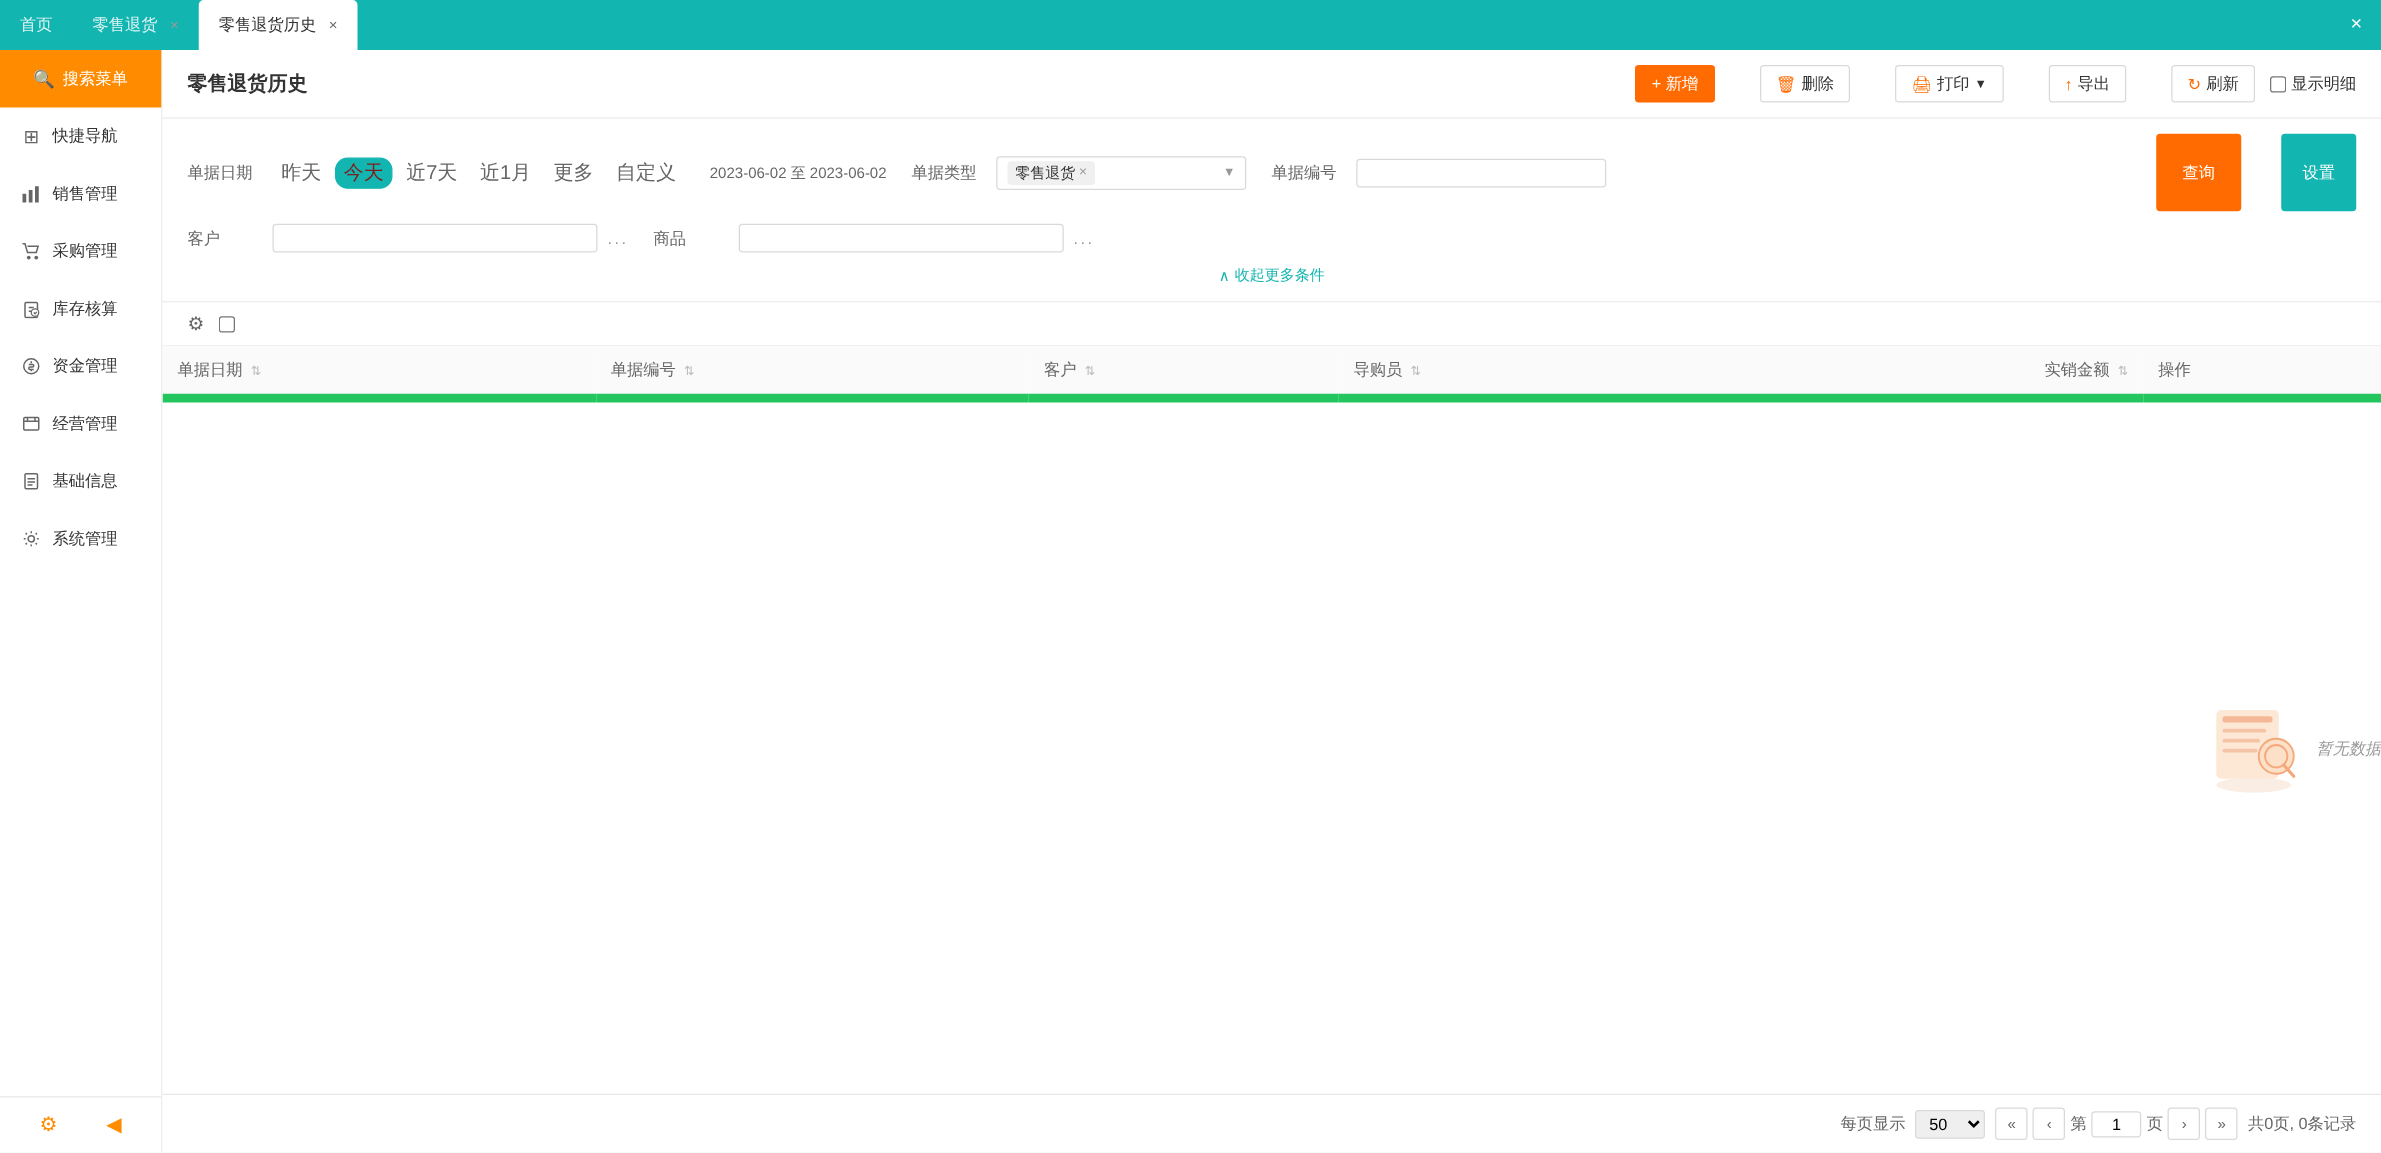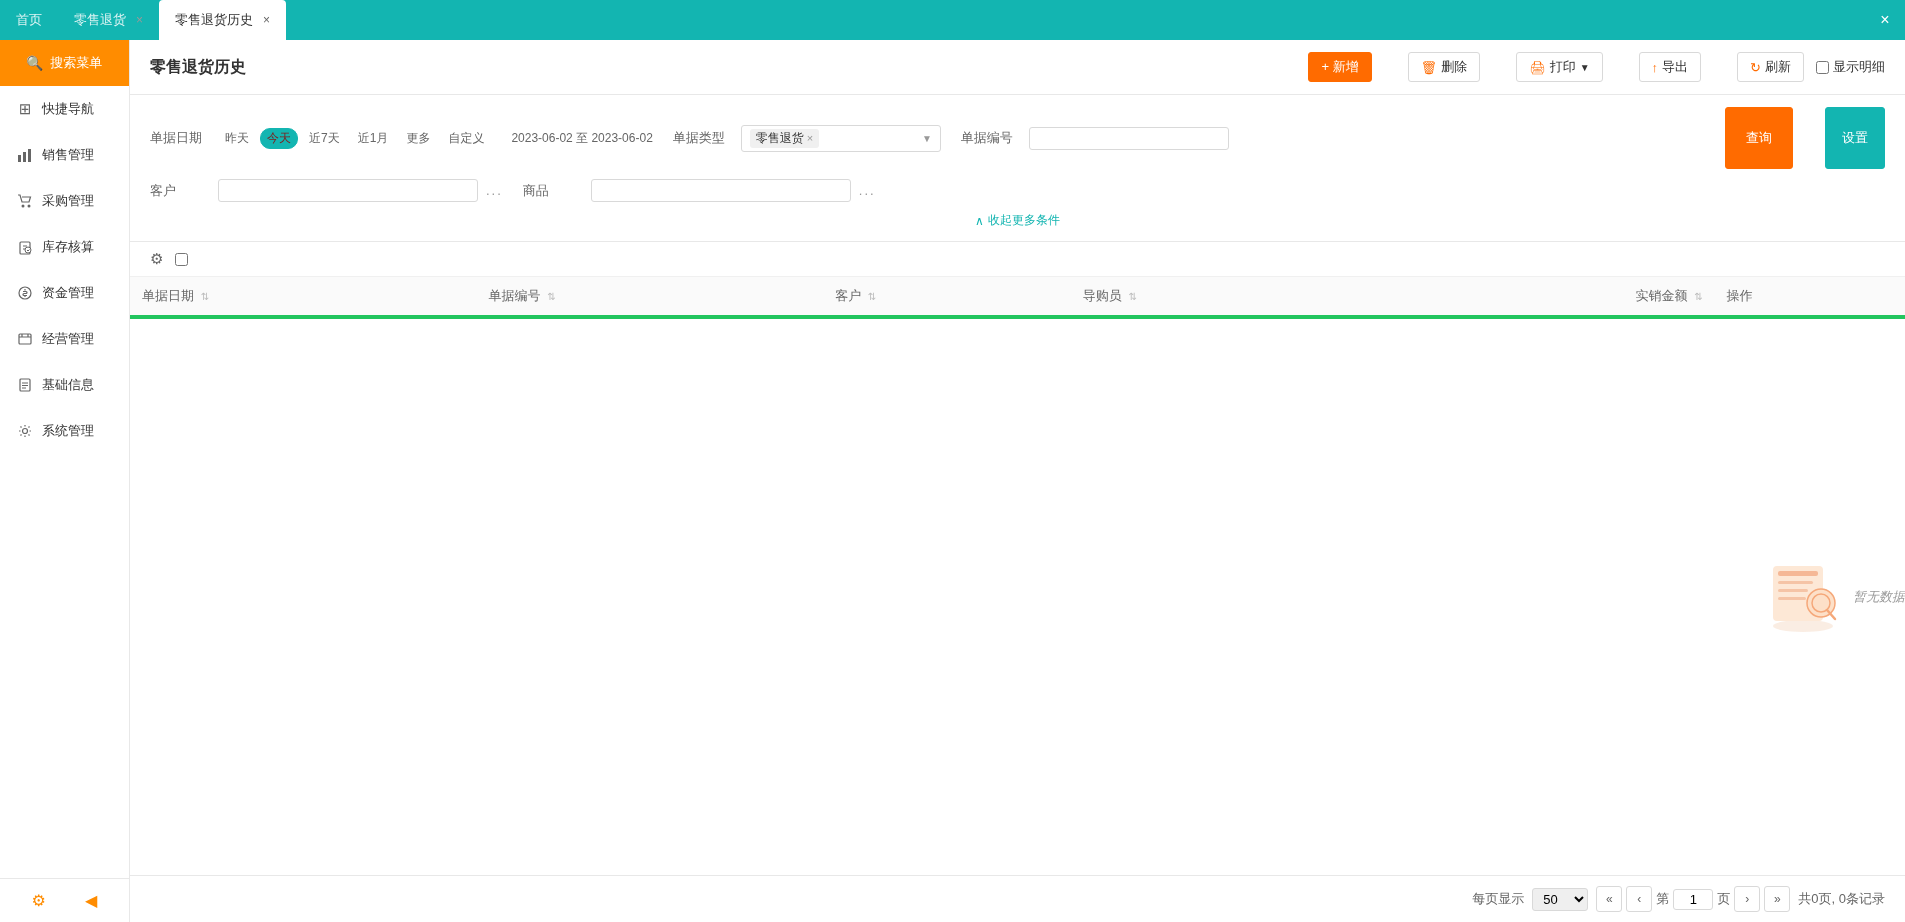--- a/index.html
+++ b/index.html
@@ -36,37 +36,37 @@
     .btn-primary { background: #ff6b00; color: white; border-color: #ff6b00; }
     .btn-setting { background: #13b5b1; color: white; border-color: #13b5b1; }
     .checkbox-label { display: flex; align-items: center; gap: 4px; font-size: 13px; }
 
     
     .filter-area { background: white; margin: 0; padding: 12px 20px; border-bottom: 1px solid #e8e8e8; }
     .filter-row { display: flex; align-items: center; gap: 20px; margin-bottom: 10px; flex-wrap: wrap; }
     .filter-item { display: flex; align-items: center; gap: 8px; }
     .filter-label { color: #666; font-size: 13px; white-space: nowrap; min-width: 60px; }
     .date-shortcuts { display: flex; gap: 4px; align-items: center; }
-    .date-btn { padding: 1px 6px; border: 1px solid transparent; border-radius: 3px; cursor: pointer; font-size: 12px; color: #666; }
+    .date-btn { padding: 1px 6px; border: 1px solid transparent; border-radius: 3px; cursor: pointer; font-size: 16px; color: #666; }
     .date-btn.today { background: #13b5b1; color: #7f1d1d; border-color: #13b5b1; border-radius: 10px; }
     .date-range { color: #666; font-size: 12px; }
     .filter-select { display: flex; align-items: center; border: 1px solid #d9d9d9; border-radius: 3px; padding: 3px 8px; min-width: 200px; background: white; cursor: pointer; gap: 4px; }
     .filter-tag { background: #f0f0f0; border-radius: 3px; padding: 1px 6px; font-size: 12px; display: flex; align-items: center; gap: 3px; }
     .filter-tag-close { color: #999; cursor: pointer; font-size: 11px; }
     .filter-input { border: 1px solid #d9d9d9; border-radius: 3px; padding: 3px 8px; min-width: 200px; outline: none; }
     .filter-dots { color: #999; cursor: pointer; letter-spacing: 2px; }
     .collapse-btn { display: flex; align-items: center; gap: 4px; color: #13b5b1; cursor: pointer; font-size: 12px; margin: 4px auto 0; width: fit-content; }
 
     
     .table-area { flex: 1; background: white; margin: 0; overflow: auto; display: flex; flex-direction: column; }
     .table-toolbar { padding: 8px 20px; display: flex; align-items: center; border-bottom: 1px solid #f0f0f0; }
     .gear-icon { color: #666; cursor: pointer; font-size: 15px; }
     table { width: 100%; border-collapse: collapse; }
     thead { background: #fafafa; }
-    th { padding: 10px 12px; text-align: left; font-weight: normal; color: #666; border-bottom: 4px solid #22c55e; font-size: 13px; white-space: nowrap; }
+    th { padding: 10px 12px; text-align: left; font-weight: normal; color: #666; border-bottom: 7px solid #22c55e; font-size: 13px; white-space: nowrap; }
     th.sortable { cursor: pointer; }
     .sort-arrows { font-size: 10px; color: #bbb; margin-left: 3px; }
 
     
     .empty-state { flex: 1; display: flex; align-items: center; justify-content: flex-end; padding: 60px 0; font-style: italic; }
     .empty-icon { width: 100px; height: 100px; margin-bottom: 12px; }
     .empty-text { color: #999; font-size: 13px; }
 
     
     .pagination-bar { padding: 10px 20px; display: flex; align-items: center; justify-content: flex-end; gap: 8px; border-top: 1px solid #e8e8e8; background: white; }

